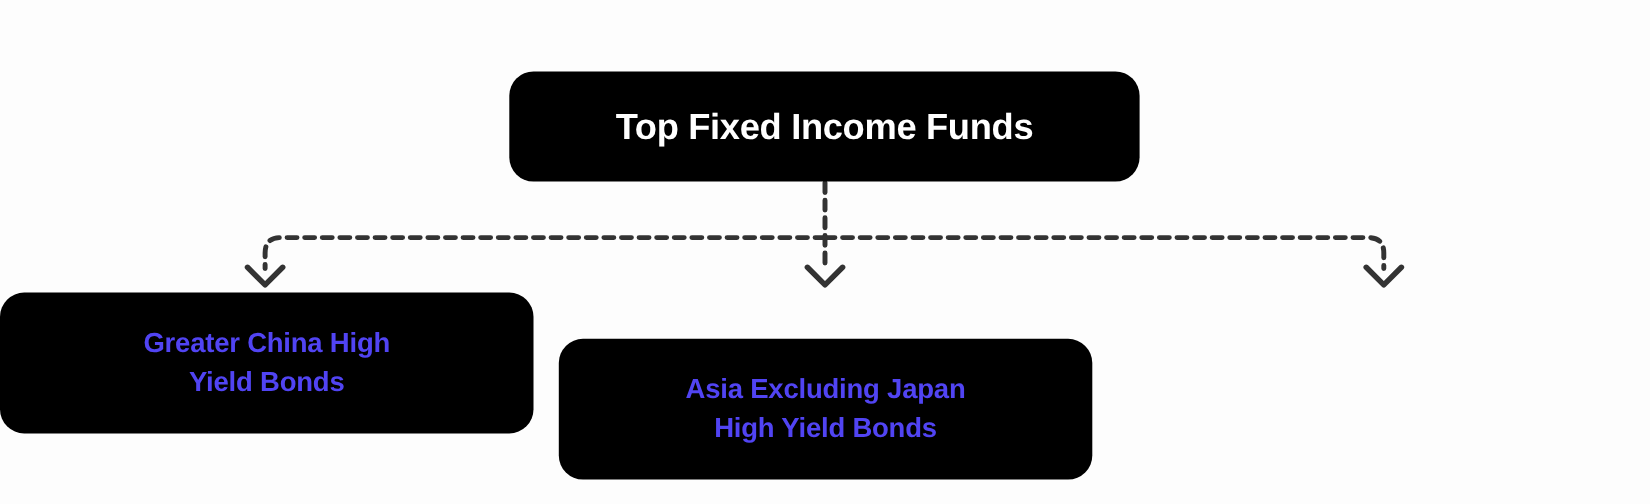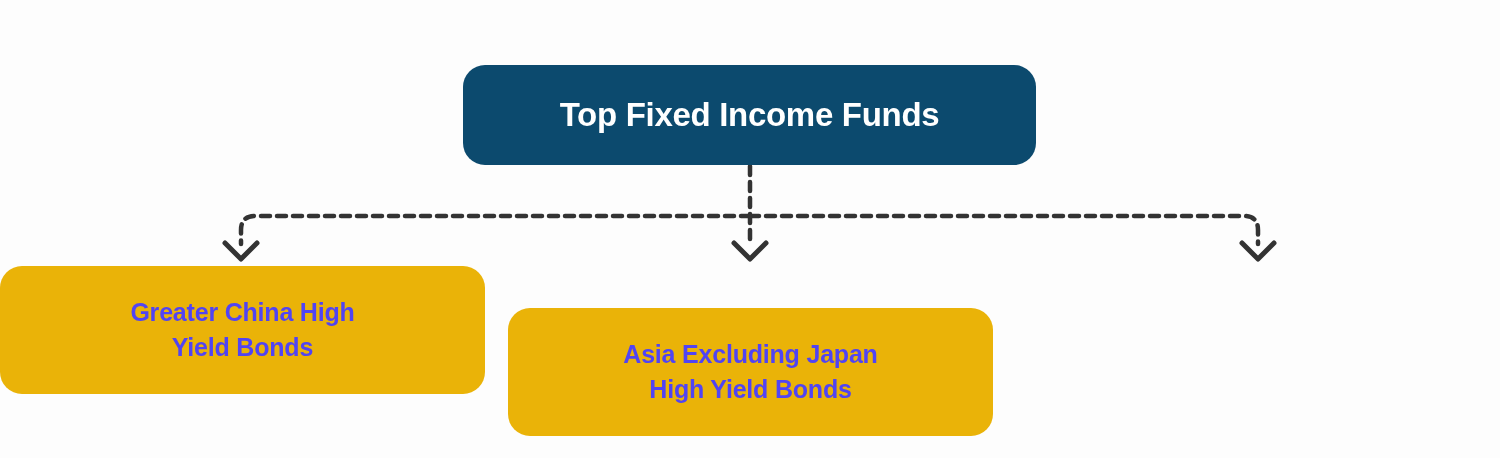--- a/index.html
+++ b/index.html
@@ -26,41 +26,41 @@
     height: 458px;
     pointer-events: none;
   }
   .root-node {
     position: absolute;
     left: 463px;
     top: 65px;
     width: 573px;
     height: 100px;
     border-radius: 22px;
-    background: #0c4a6e;
+    background: #000000;
     display: flex;
     align-items: center;
     justify-content: center;
     box-sizing: border-box;
   }
   .root-label {
     color: #ffffff;
     font-size: 33px;
     font-weight: bold;
     letter-spacing: -0.3px;
     line-height: 1.15;
     text-align: center;
   }
   .leaf-node {
     position: absolute;
     top: 266px;
     width: 485px;
     height: 128px;
     border-radius: 22px;
-    background: #eab308;
+    background: #000000;
     display: flex;
     align-items: center;
     justify-content: center;
     box-sizing: border-box;
   }
   .leaf-node.n0 { left: 0px; }
   .leaf-node.n1 { left: 508px; margin-top: 42px; }
   .leaf-node.n2 { left: 1015px; }
   .leaf-label {
     color: #5144f3;

